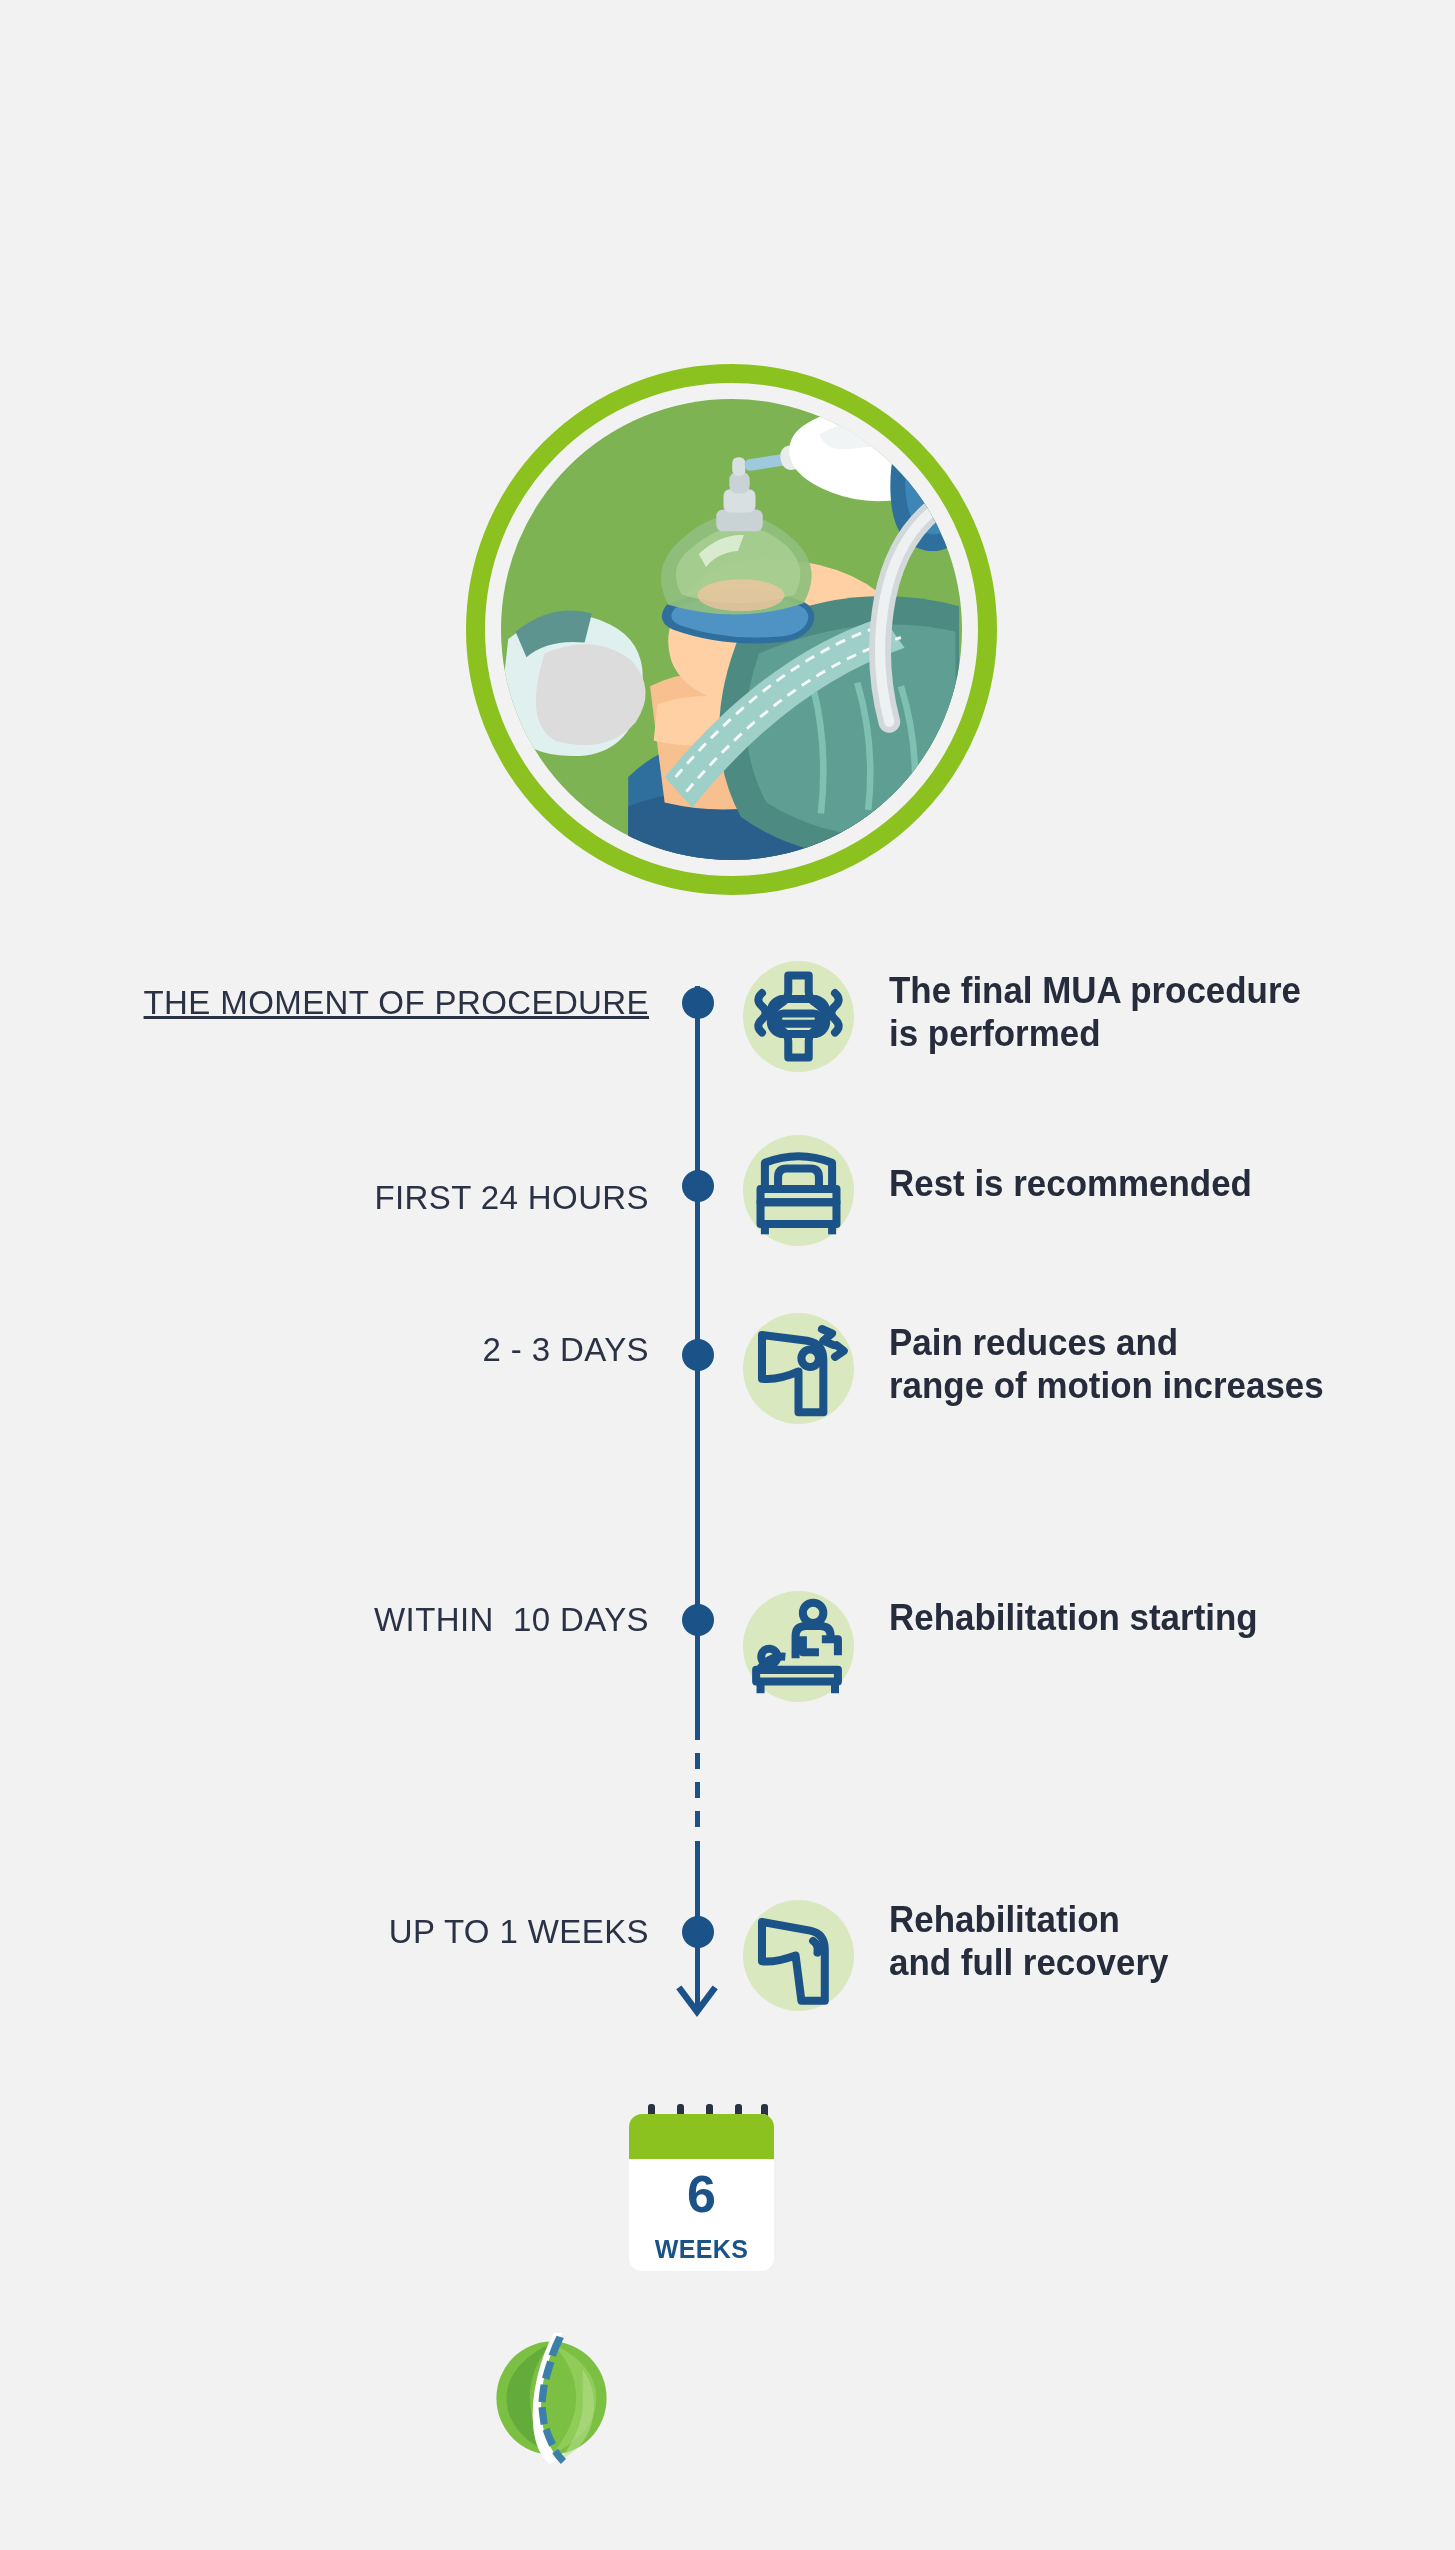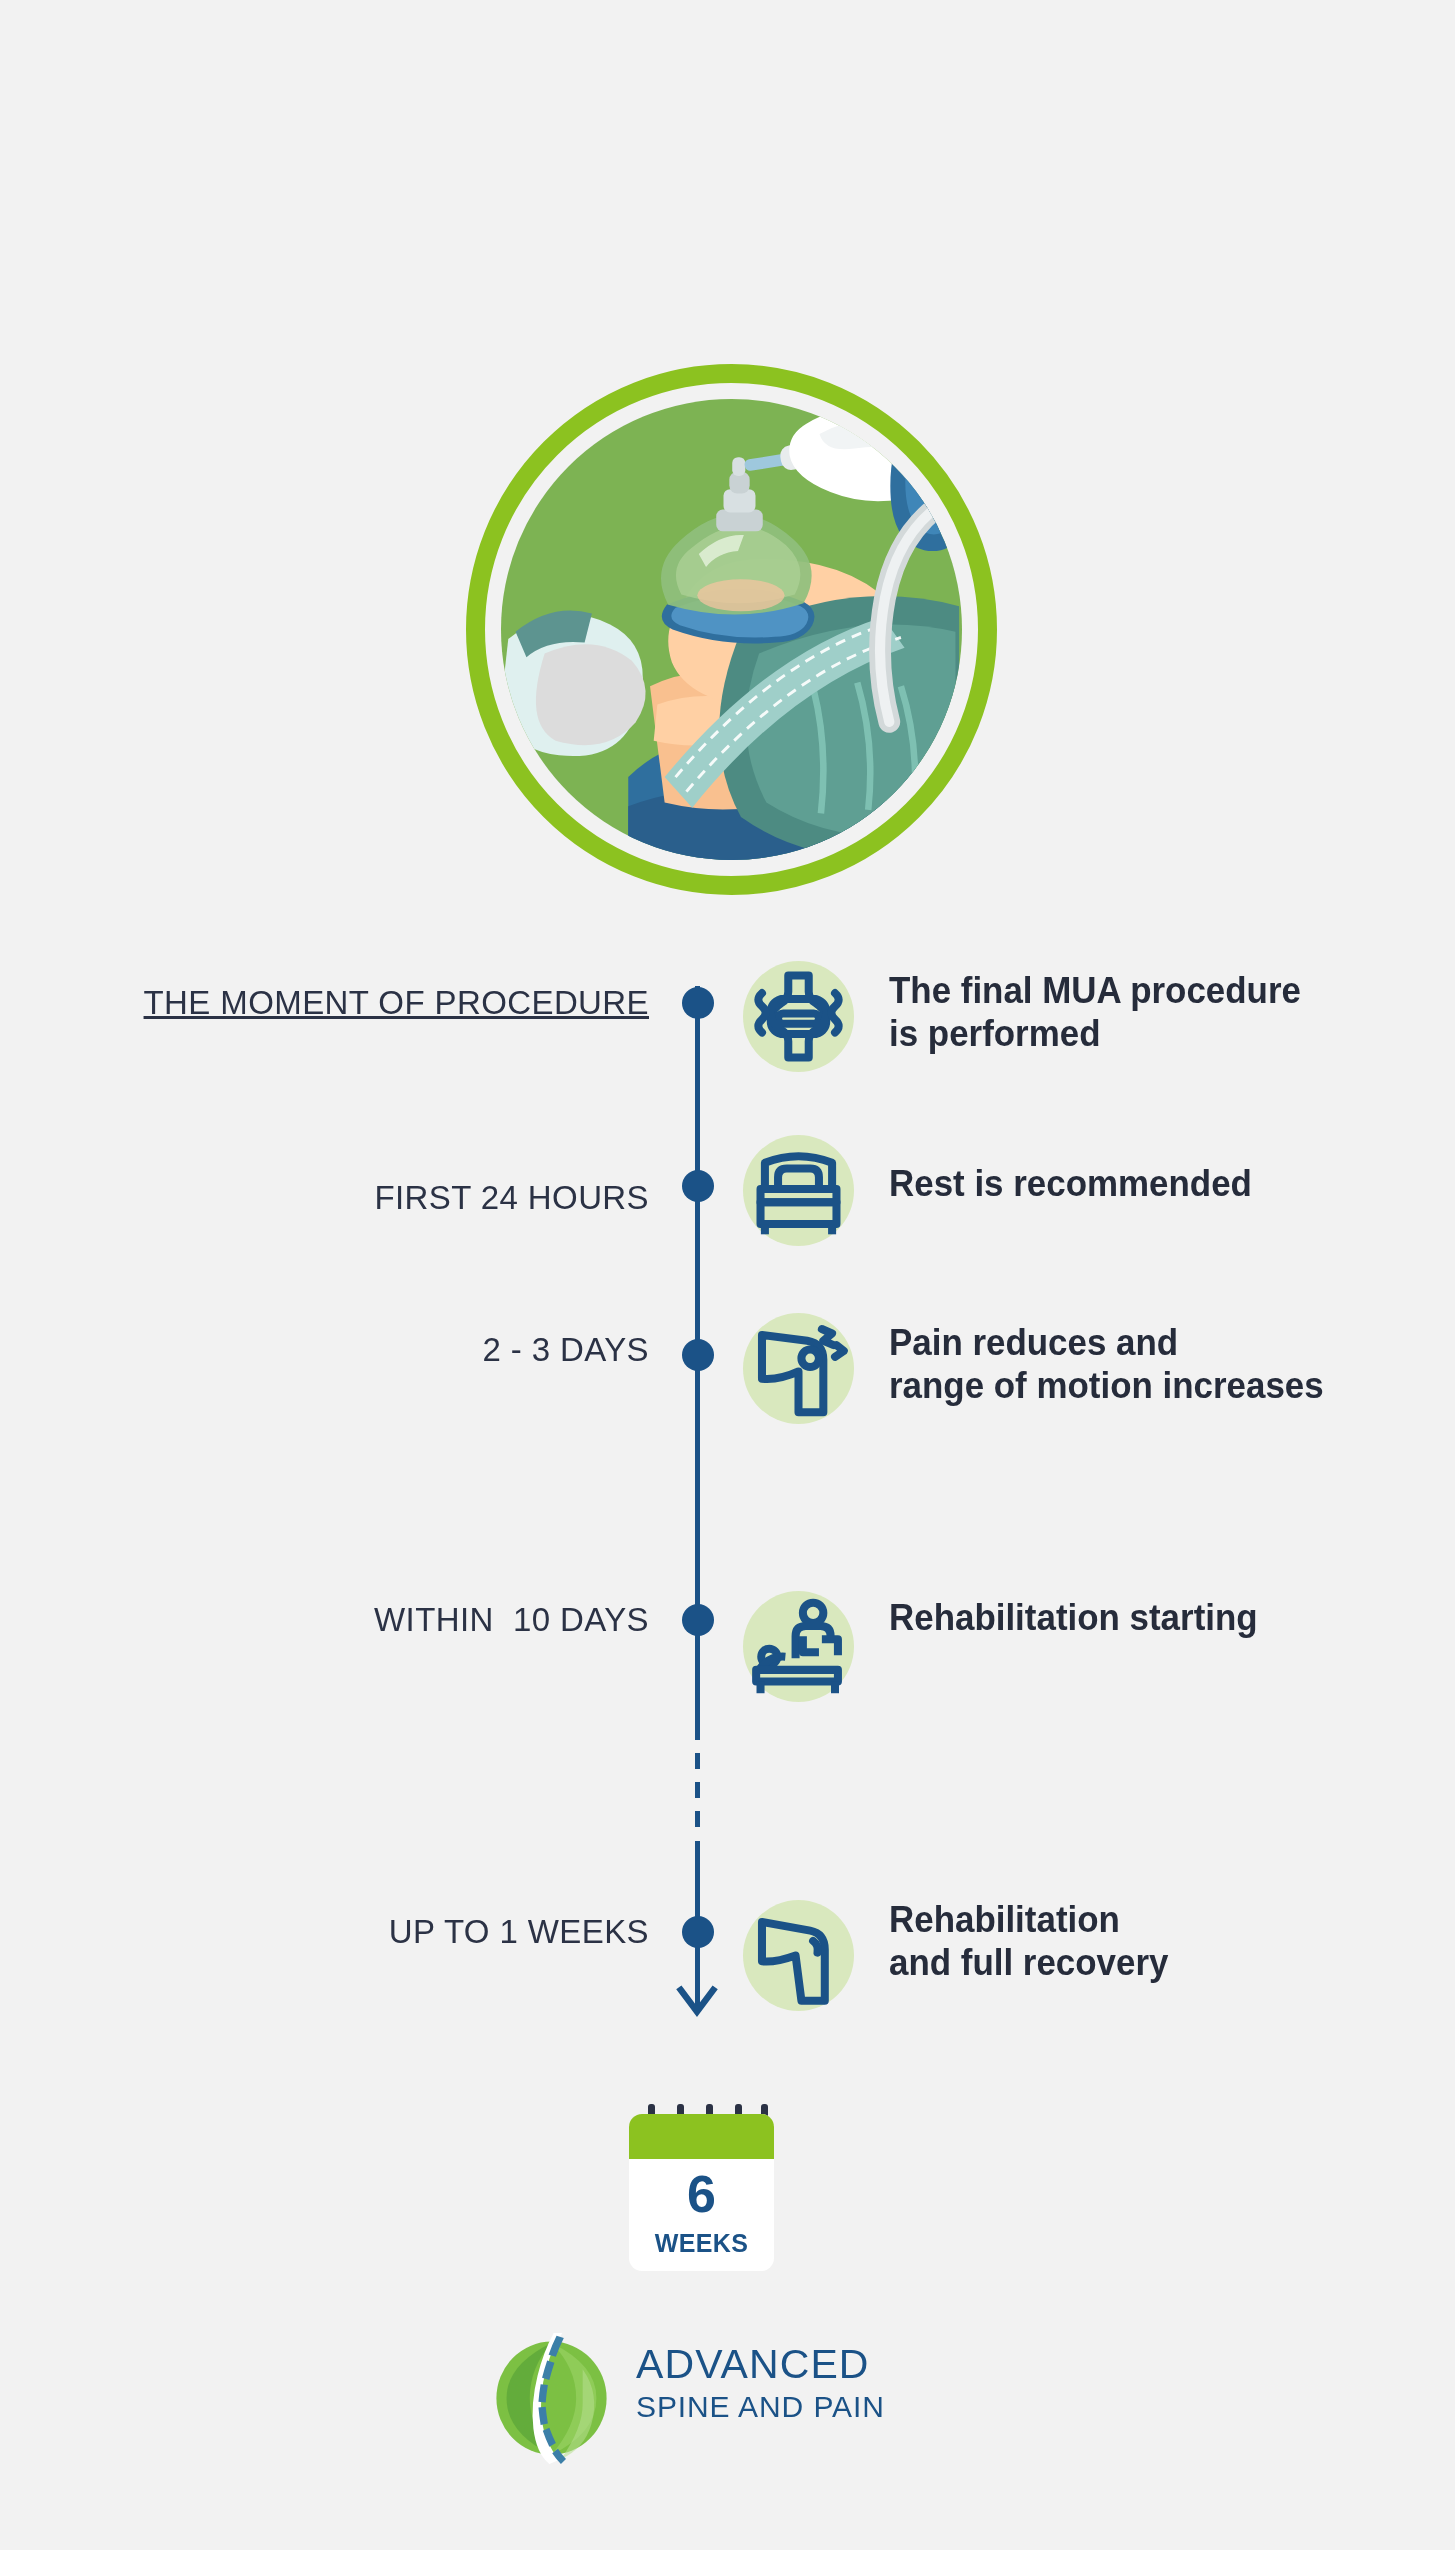--- a/index.html
+++ b/index.html
@@ -169,21 +169,21 @@
   .cal-num {
     margin-top: 8.7px;
     text-align: center;
     color: #1b5287;
     font-family: "Liberation Sans", sans-serif;
     font-weight: bold;
     font-size: 52px;
     line-height: 1;
   }
   .cal-unit {
-    margin-top: 9px;
+    margin-top: 15px;
     text-align: center;
     color: #1b5287;
     font-family: "Liberation Sans", sans-serif;
     font-weight: bold;
     font-size: 25px;
     letter-spacing: 0.4px;
   }
 
   
   .logo {
@@ -403,20 +403,16 @@
       </g>
       <g fill="#3c7fa8">
         <path d="M96 6 q-6 12 -11 26 l10 3 q5 -14 11 -26 z"></path>
         <path d="M83 40 q-4 12 -7 24 l10 3 q3 -12 7 -24 z"></path>
         <path d="M74 73 q-2 12 -3 24 l10 1 q1 -12 3 -24 z"></path>
         <path d="M71 105 q1 12 3 24 l10 -2 q-2 -12 -3 -23 z"></path>
         <path d="M77 137 q4 12 9 22 l9 -5 q-5 -10 -9 -21 z"></path>
         <path d="M90 168 q6 9 12 15 l7 -7 q-6 -6 -11 -14 z"></path>
       </g>
     </svg>
-    <div class="logo-text">
-      <div class="logo-name">ADVANCED</div>
-      <div class="logo-sub">SPINE AND PAIN</div>
-    </div>
   </div>
 
 </div>
 
 
 </body></html>

